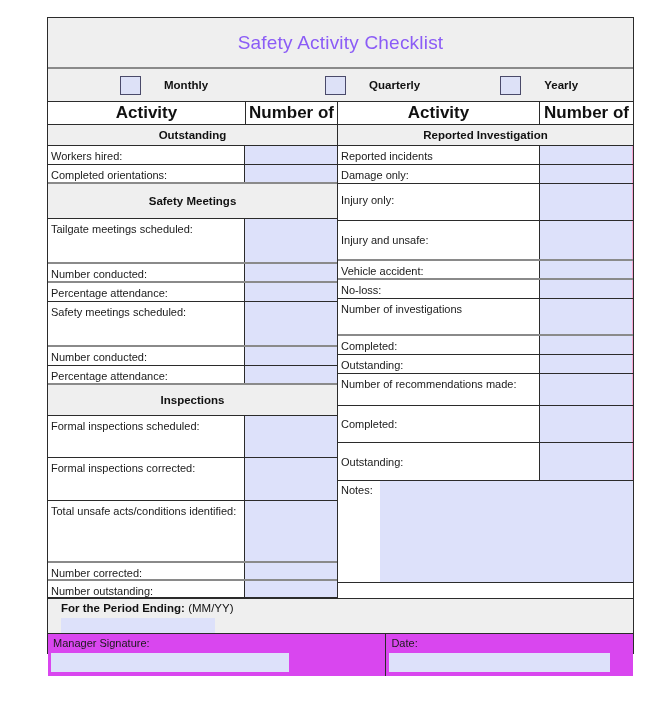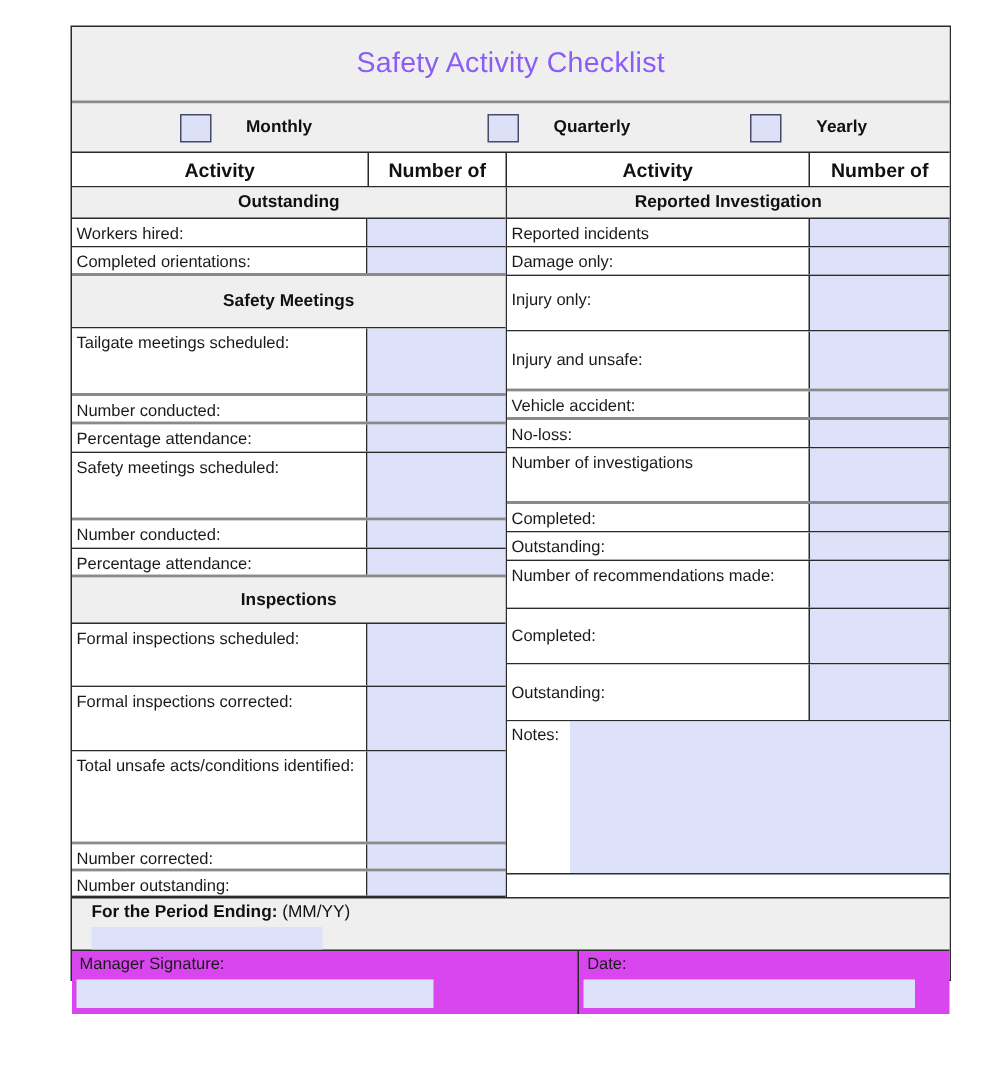--- a/index.html
+++ b/index.html
@@ -83,21 +83,21 @@
     display: flex;
     height: 23px;
     border-bottom: 1px solid #2b2b2b;
     box-sizing: border-box;
     background: #ffffff;
   }
   .colhead {
     display: flex;
     align-items: center;
     justify-content: center;
-    font-size: 13px;
+    font-size: 17px;
     font-weight: bold;
     box-sizing: border-box;
     color: #111;
   }
   .ch-act-l  { width: 198px; border-right: 1px solid #2b2b2b; }
   .ch-num-l  { width: 92px;  border-right: 1px solid #2b2b2b; }
   .ch-act-r  { width: 202px; border-right: 1px solid #2b2b2b; }
   .ch-num-r  { width: 93px; }
 
   
@@ -119,21 +119,21 @@
     font-size: 11.5px;
     font-weight: bold;
     color: #111;
   }
 
   
   .drow {
     display: flex;
     border-bottom: 1px solid #2b2b2b;
     box-sizing: border-box;
-    background: #a3a3a3;
+    background: #f9a8d4;
   }
   .drow.thin-sep { border-bottom: 2px solid #8a8a8a; }
   .drow .lbl {
     box-sizing: border-box;
     padding: 3px 2px 2px 3px;
     font-size: 11px;
     color: #1a1a1a;
     line-height: 14px;
     border-right: 1px solid #2b2b2b;
     background: #ffffff;

